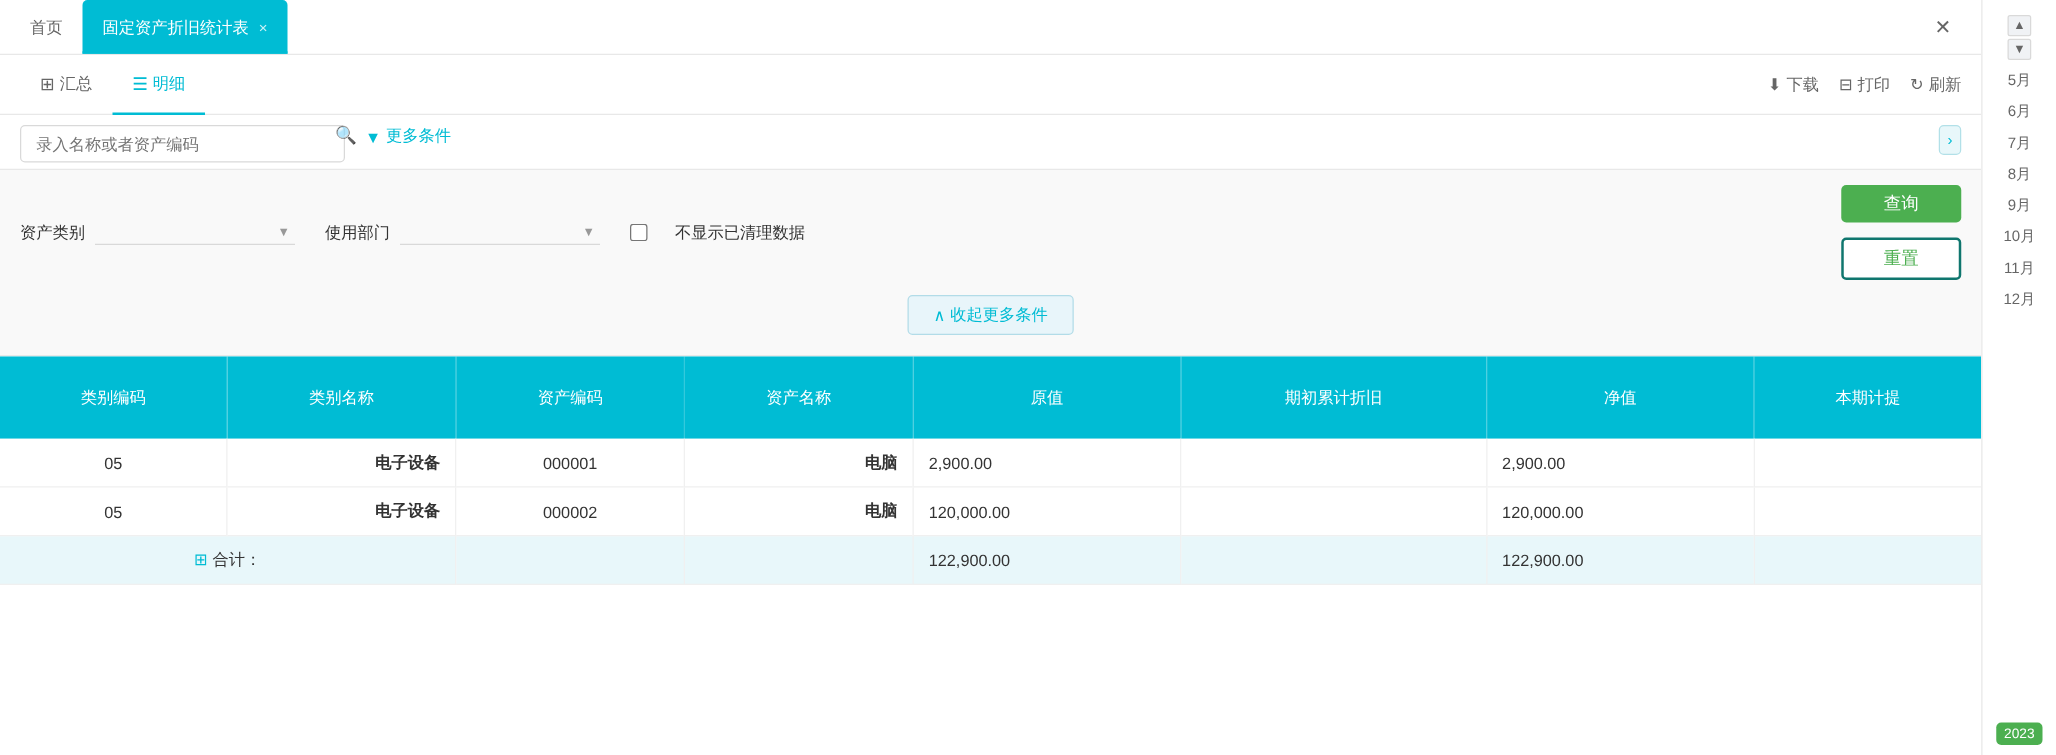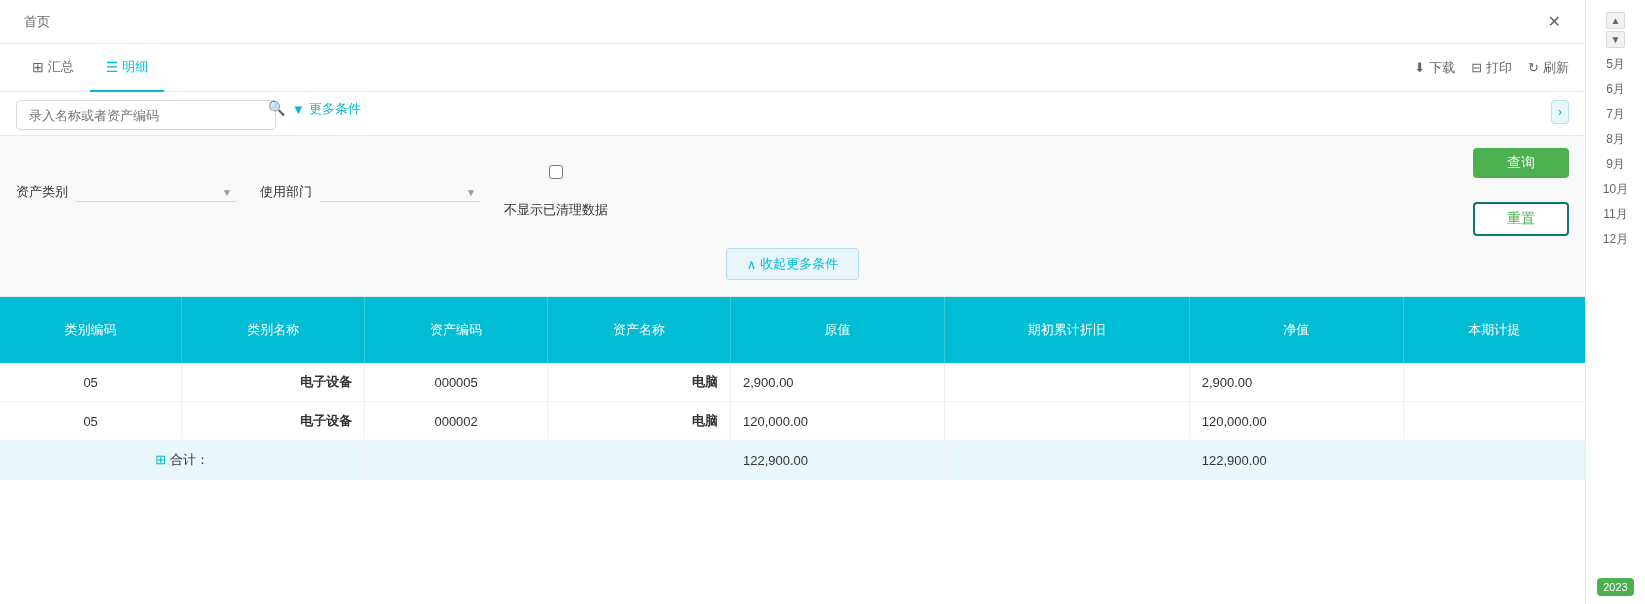--- a/index.html
+++ b/index.html
@@ -220,33 +220,32 @@
       color: #999;
       font-size: 10px;
       pointer-events: none;
     }
 
     .checkbox-item {
       display: flex;
       align-items: center;
       gap: 22px;
       cursor: pointer;
-      flex-direction: column;
     }
 
     .checkbox-item input[type="checkbox"] {
       width: 14px;
       height: 14px;
       cursor: pointer;
     }
 
     .filter-buttons {
       display: flex;
       flex-direction: column;
-      gap: 24px;
+      gap: 12px;
       margin-left: auto;
     }
 
     .btn-query {
       background: #4caf50;
       color: #fff;
       border: none;
       border-radius: 4px;
       padding: 6px 32px;
       font-size: 14px;
@@ -432,20 +431,24 @@
 </head>
 <body>
 
 <div class="full-layout">
 
 
   <div class="center-content">
 
     <div class="top-nav">
       <div class="nav-home">首页</div>
+      <div class="nav-tab">
+        <span>固定资产折旧统计表</span>
+        <span class="close-btn">×</span>
+      </div>
       <div class="top-nav-right">
         <span class="window-close">✕</span>
       </div>
     </div>
 
     <div class="toolbar">
       <div class="toolbar-tab">
         <span class="tab-icon">⊞</span>
         <span>汇总</span>
       </div>
@@ -528,21 +531,21 @@
             <th>期初累计折旧</th>
             <th>净值</th>
             <th>本期计提</th>
           </tr>
         </thead>
         <tbody id="table-body">
 
         <tr>
     <td>05</td>
     <td class="td-left">电子设备</td>
-    <td>000005</td>
+    <td>000001</td>
     <td class="td-left">电脑</td>
     <td class="td-right">2,900.00</td>
     <td></td>
     <td class="td-right">2,900.00</td>
     <td></td>
   </tr>
             <tr>
     <td>05</td>
     <td class="td-left">电子设备</td>
     <td>000002</td>

